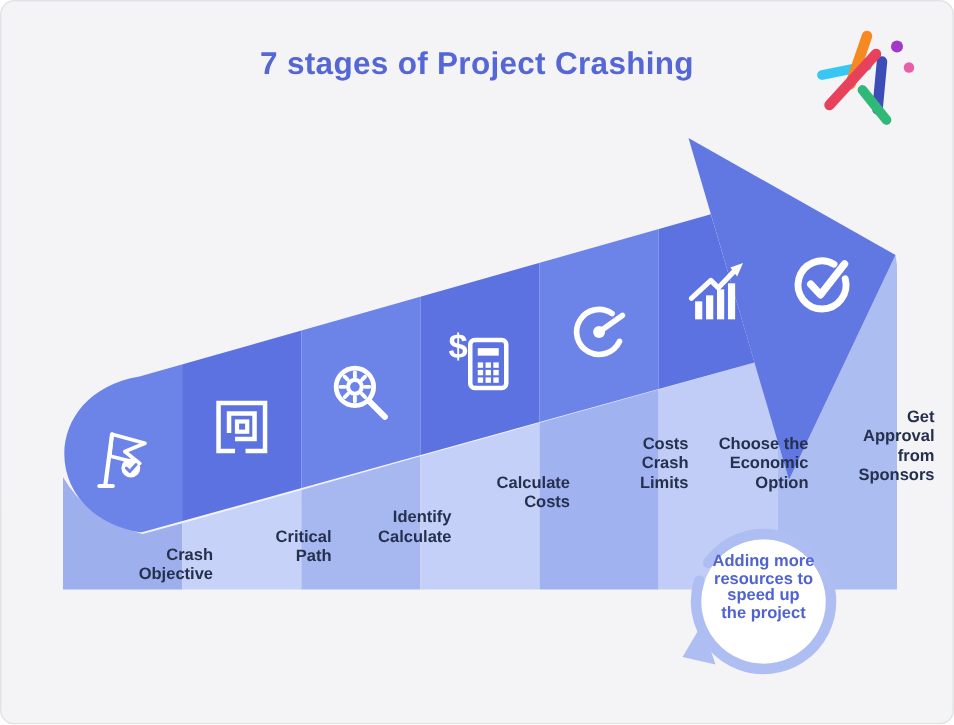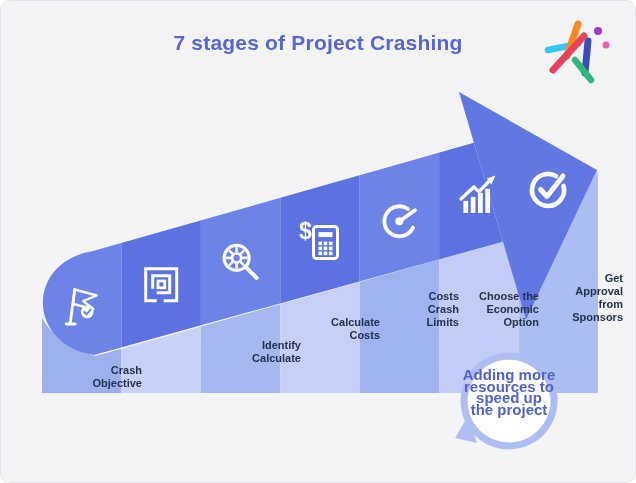--- a/index.html
+++ b/index.html
@@ -3,21 +3,21 @@
 <meta charset="utf-8">
 <style>
   html,body{margin:0;padding:0;background:#ffffff;}
   .page{position:relative;width:636px;height:483px;font-family:"Liberation Sans",sans-serif;overflow:hidden;}
   .page svg{position:absolute;left:0;top:0;}
   .title{position:absolute;top:31px;left:0;width:100%;text-align:center;
          font-size:21px;font-weight:700;color:#5566D5;letter-spacing:.2px;}
   .stage-label{position:absolute;width:120px;text-align:right;font-size:11px;line-height:13px;
          font-weight:700;color:#25304E;white-space:pre-line;}
   .loop-note{position:absolute;left:459px;top:369px;width:100px;text-align:center;
-         font-size:15px;line-height:11.5px;font-weight:700;color:#5063CE;white-space:pre-line;}
+         font-size:11px;line-height:11.5px;font-weight:700;color:#5063CE;white-space:pre-line;}
 </style>
 </head>
 <body>
 
 <div class="page">
 
   <svg width="636" height="483" viewBox="0 0 636 483">
     <defs>
       <clipPath id="bandClip">
         <path d="M93,251 L473.9,142.8 L503,241.7 L94,355 C26,344 26,262 93,251 Z"></path>
@@ -119,20 +119,22 @@
       <path d="M553,70 L584,36" stroke-width="7" stroke="#E8415C"></path>
       <circle cx="598" cy="31" r="4" stroke="none" fill="#A238C8"></circle>
       <circle cx="606" cy="45" r="3.5" stroke="none" fill="#EA5DA8"></circle>
     </g>
   </svg>
 
   <div class="title">7 stages of Project Crashing</div>
 
   <div class="stage-label" style="left:22px;top:364px">Crash
 Objective</div>
+  <div class="stage-label" style="left:101px;top:352px">Critical
+Path</div>
   <div class="stage-label" style="left:181px;top:339px">Identify
 Calculate</div>
   <div class="stage-label" style="left:260px;top:316px">Calculate
 Costs</div>
   <div class="stage-label" style="left:339px;top:290px">Costs
 Crash
 Limits</div>
   <div class="stage-label" style="left:419px;top:290px">Choose the
 Economic
 Option</div>

